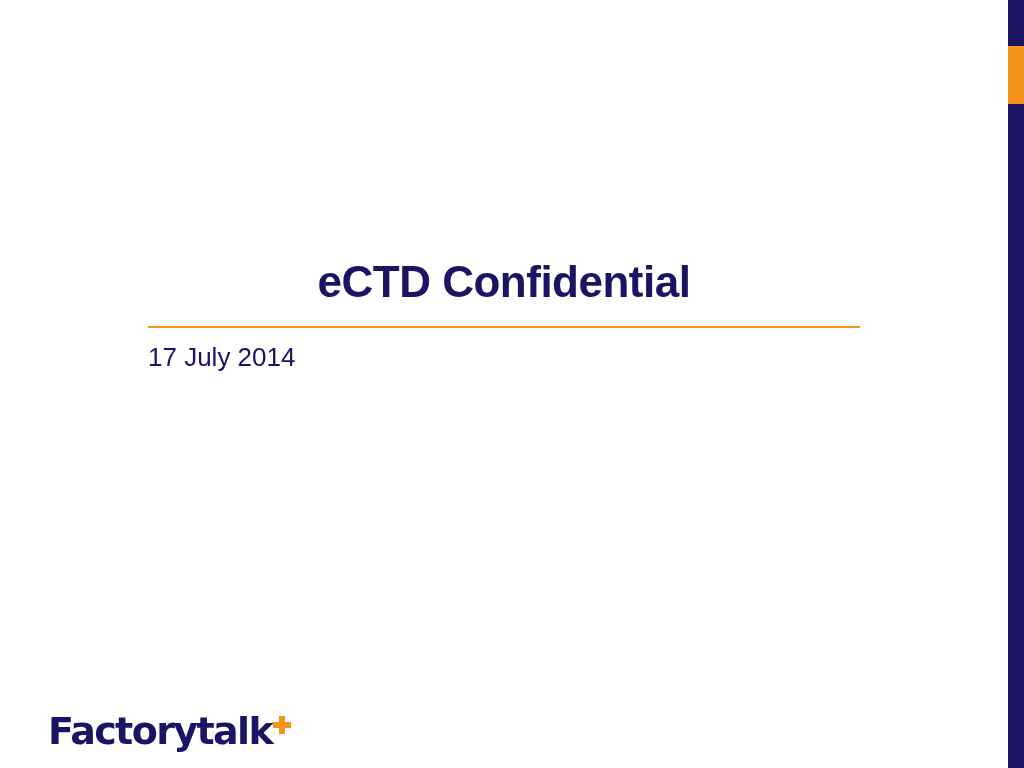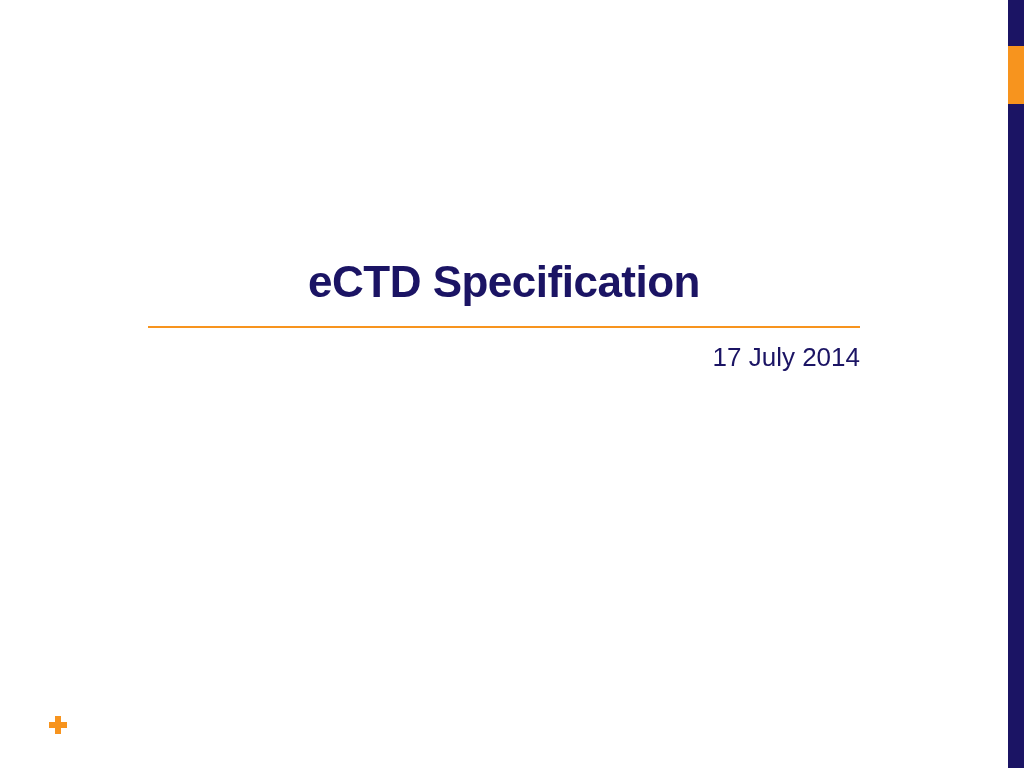--- a/index.html
+++ b/index.html
@@ -57,21 +57,21 @@
   .title-rule {
     margin-top: 20px;
     width: 100%;
     height: 2px;
     background: #f7941e;
   }
   .slide-date {
     margin-top: 14px;
     font-size: 26px;
     color: #1b1464;
-    text-align: right;
+    text-align: left;
     font-weight: normal;
   }
 
   
   .logo {
     position: absolute;
     left: 48px;
     bottom: 18px;
     height: 44px;
     display: flex;
@@ -122,23 +122,24 @@
 </style>
 </head>
 <body>
 
 <div class="slide">
 
   <div class="edge-bar"></div>
   <div class="edge-accent"></div>
 
   <div class="title-block">
-    <h1 class="slide-title">eCTD Specification</h1>
+    <h1 class="slide-title">eCTD Confidential</h1>
     <div class="title-rule"></div>
     <div class="slide-date">17 July 2014</div>
   </div>
 
   <div class="logo">
+    <span class="logo-text">Factorytalk</span>
     <span class="logo-plus"></span>
   </div>
 
 
 </div>
 
 </body></html>

